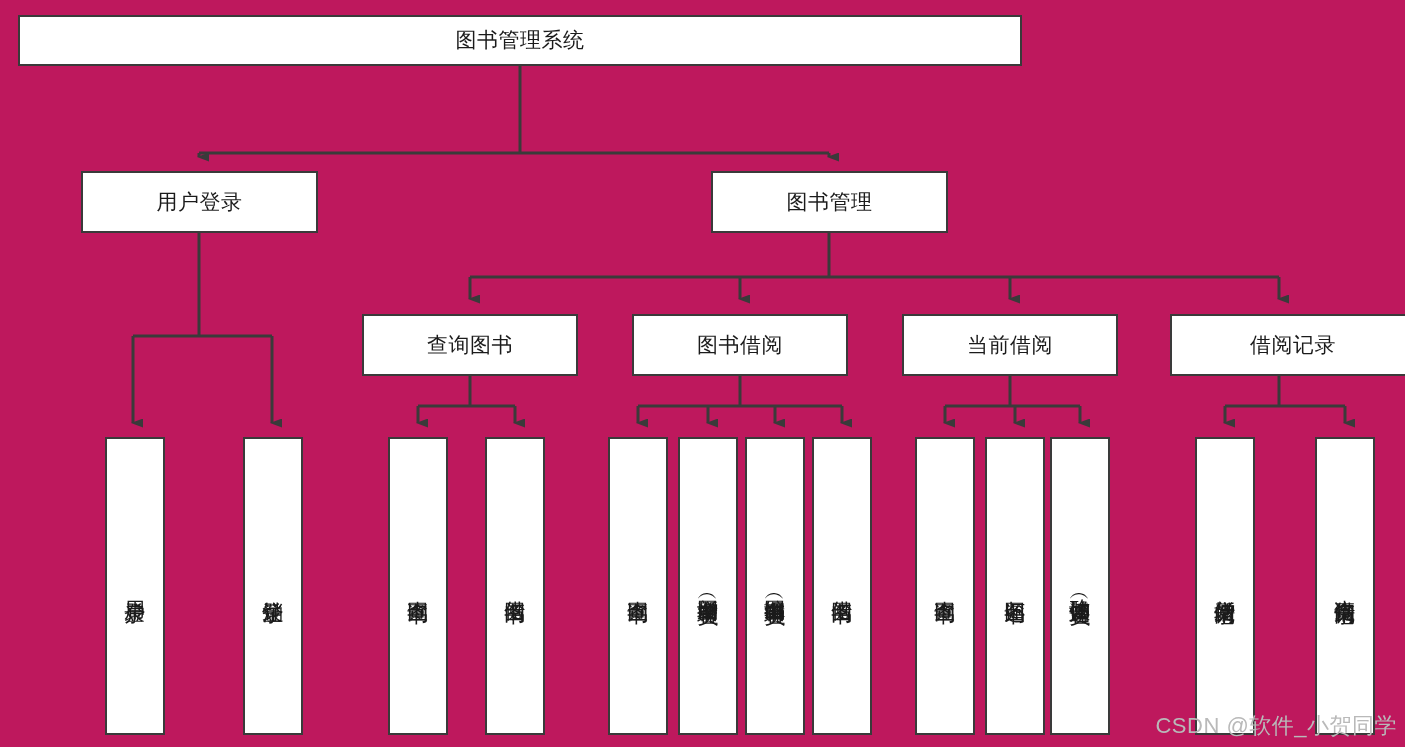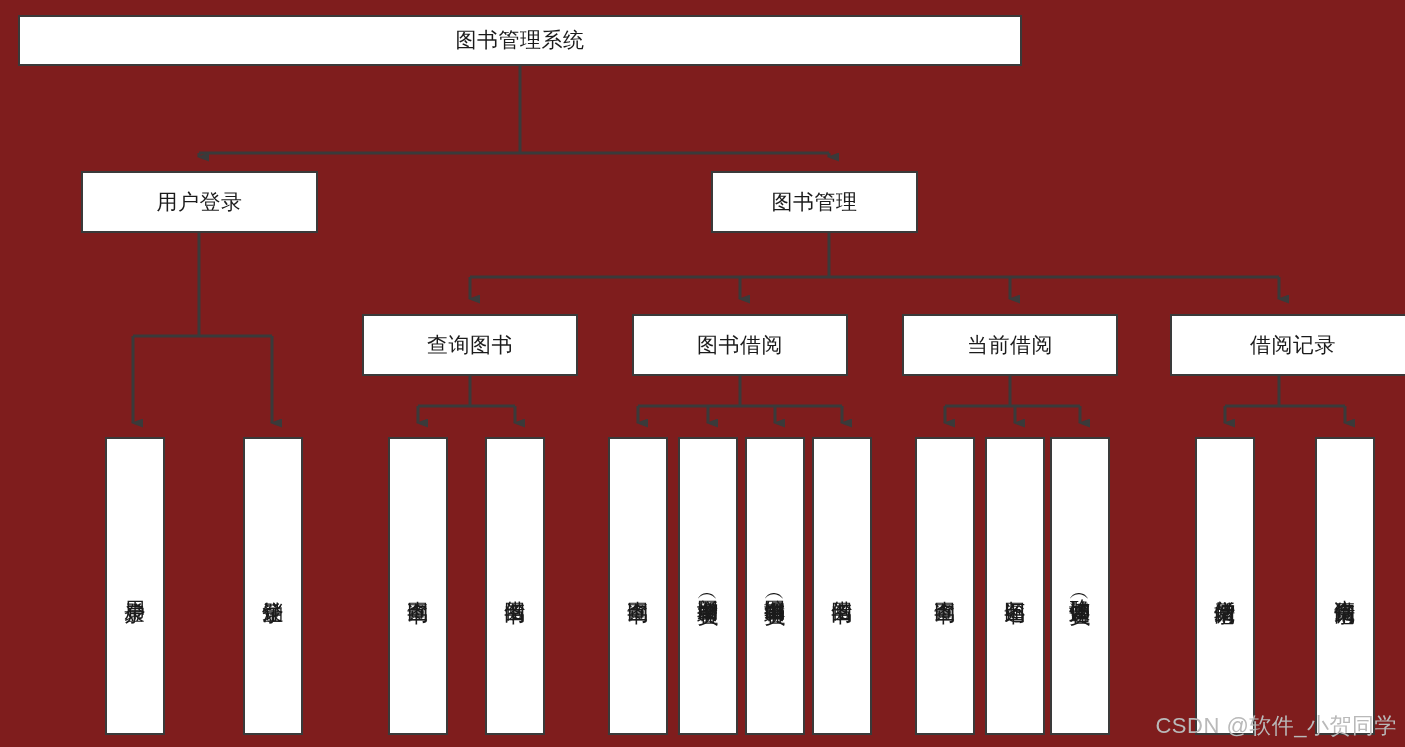--- a/index.html
+++ b/index.html
@@ -4,21 +4,21 @@
 <style>
   html, body {
     margin: 0;
     padding: 0;
     background: #ffffff;
   }
   #canvas {
     position: relative;
     width: 1405px;
     height: 747px;
-    background: #7f1d1d;
+    background: #be185d;
     font-family: "Liberation Sans", "DejaVu Sans", sans-serif;
     overflow: hidden;
   }
   #connectors {
     position: absolute;
     left: 0;
     top: 0;
     width: 1405px;
     height: 747px;
     pointer-events: none;
@@ -118,21 +118,21 @@
     </g>
   </svg>
 
   <div class="node" style="left:18px; top:15px; width:1004px; height:51px;">
     <span class="node-label">图书管理系统</span>
   </div>
 
   <div class="node" style="left:81px; top:171px; width:237px; height:62px;">
     <span class="node-label">用户登录</span>
   </div>
-  <div class="node" style="left:711px; top:171px; width:207px; height:62px;">
+  <div class="node" style="left:711px; top:171px; width:237px; height:62px;">
     <span class="node-label">图书管理</span>
   </div>
 
   <div class="node" style="left:362px; top:314px; width:216px; height:62px;">
     <span class="node-label">查询图书</span>
   </div>
   <div class="node" style="left:632px; top:314px; width:216px; height:62px;align-items:center;">
     <span class="node-label">图书借阅</span>
   </div>
   <div class="node" style="left:902px; top:314px; width:216px; height:62px;">

